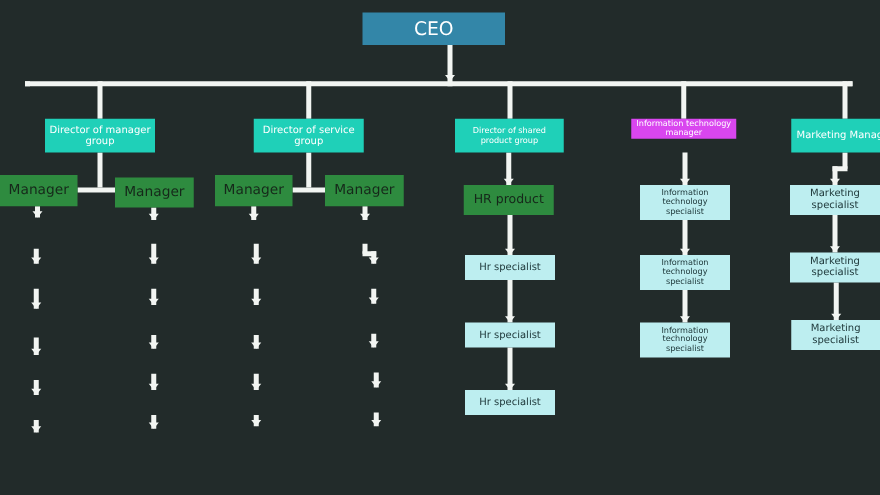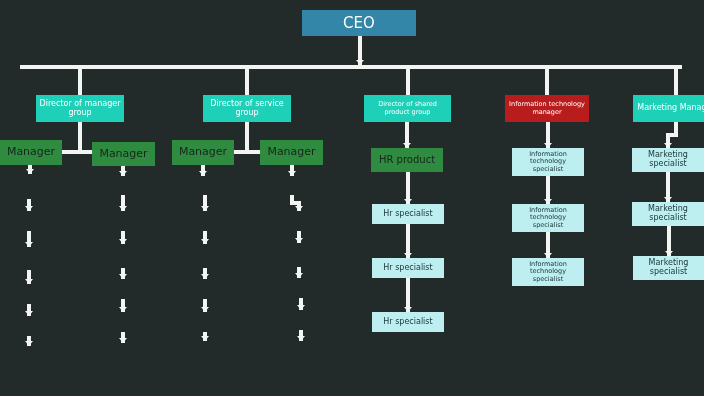--- a/index.html
+++ b/index.html
@@ -132,25 +132,25 @@
       <div class="conn conn-h" style="left: 666px; top: 133px; width: 12px;"></div>
       <div class="conn conn-v" style="left: 666px; top: 133px; height: 15px;"></div>
       <div class="arrow" style="left: 664px; top: 143px;"></div>
       <div class="conn conn-v" style="left: 666px; top: 172px; height: 30px;"></div>
       <div class="arrow" style="left: 664px; top: 197px;"></div>
       <div class="conn conn-v" style="left: 667px; top: 226px; height: 30px;"></div>
       <div class="arrow" style="left: 665px; top: 251px;"></div>
     </div>
 
   <div id="nodes">
-      <div class="node" style="left: 302px; top: 10px; width: 114px; height: 26px; background: rgb(51, 134, 168); color: rgb(255, 255, 255); font-size: 15px;">CEO</div>
+      <div class="node" style="left: 290px; top: 10px; width: 114px; height: 26px; background: rgb(51, 134, 168); color: rgb(255, 255, 255); font-size: 15px;">CEO</div>
       <div class="node" style="left: 36px; top: 95px; width: 88px; height: 27px; background: rgb(31, 208, 184); color: rgb(255, 255, 255); font-size: 8px;">Director of manager group</div>
       <div class="node" style="left: 203px; top: 95px; width: 88px; height: 27px; background: rgb(31, 208, 184); color: rgb(255, 255, 255); font-size: 8px;">Director of service group</div>
       <div class="node" style="left: 364px; top: 95px; width: 87px; height: 27px; background: rgb(31, 208, 184); color: rgb(255, 255, 255); font-size: 6.5px;">Director of shared product group</div>
-      <div class="node" style="left: 505px; top: 95px; width: 84px; height: 27px; background: #b91c1c; color: rgb(255, 255, 255); font-size: 6.5px;">Information technology manager</div>
+      <div class="node" style="left: 505px; top: 95px; width: 84px; height: 16px; background: #d946ef; color: rgb(255, 255, 255); font-size: 6.5px;">Information technology manager</div>
       <div class="node" style="left: 633px; top: 95px; width: 86px; height: 27px; background: rgb(31, 208, 184); color: rgb(255, 255, 255); font-size: 8px;">Marketing Manager</div>
       <div class="node" style="left: 0px; top: 140px; width: 62px; height: 25px; background: rgb(46, 139, 63); color: rgb(22, 40, 26); font-size: 11px;">Manager</div>
       <div class="node" style="left: 92px; top: 142px; width: 63px; height: 24px; background: rgb(46, 139, 63); color: rgb(22, 40, 26); font-size: 11px;">Manager</div>
       <div class="node" style="left: 172px; top: 140px; width: 62px; height: 25px; background: rgb(46, 139, 63); color: rgb(22, 40, 26); font-size: 11px;">Manager</div>
       <div class="node" style="left: 260px; top: 140px; width: 63px; height: 25px; background: rgb(46, 139, 63); color: rgb(22, 40, 26); font-size: 11px;">Manager</div>
       <div class="node" style="left: 371px; top: 148px; width: 72px; height: 24px; background: rgb(46, 139, 63); color: rgb(22, 40, 26); font-size: 10px;">HR product</div>
       <div class="node" style="left: 372px; top: 204px; width: 72px; height: 20px; background: rgb(189, 238, 240); color: rgb(27, 52, 54); font-size: 8px;">Hr specialist</div>
       <div class="node" style="left: 372px; top: 258px; width: 72px; height: 20px; background: rgb(189, 238, 240); color: rgb(27, 52, 54); font-size: 8px;">Hr specialist</div>
       <div class="node" style="left: 372px; top: 312px; width: 72px; height: 20px; background: rgb(189, 238, 240); color: rgb(27, 52, 54); font-size: 8px;">Hr specialist</div>
       <div class="node" style="left: 512px; top: 148px; width: 72px; height: 28px; background: rgb(189, 238, 240); color: rgb(27, 52, 54); font-size: 6.5px;">Information technology specialist</div>

